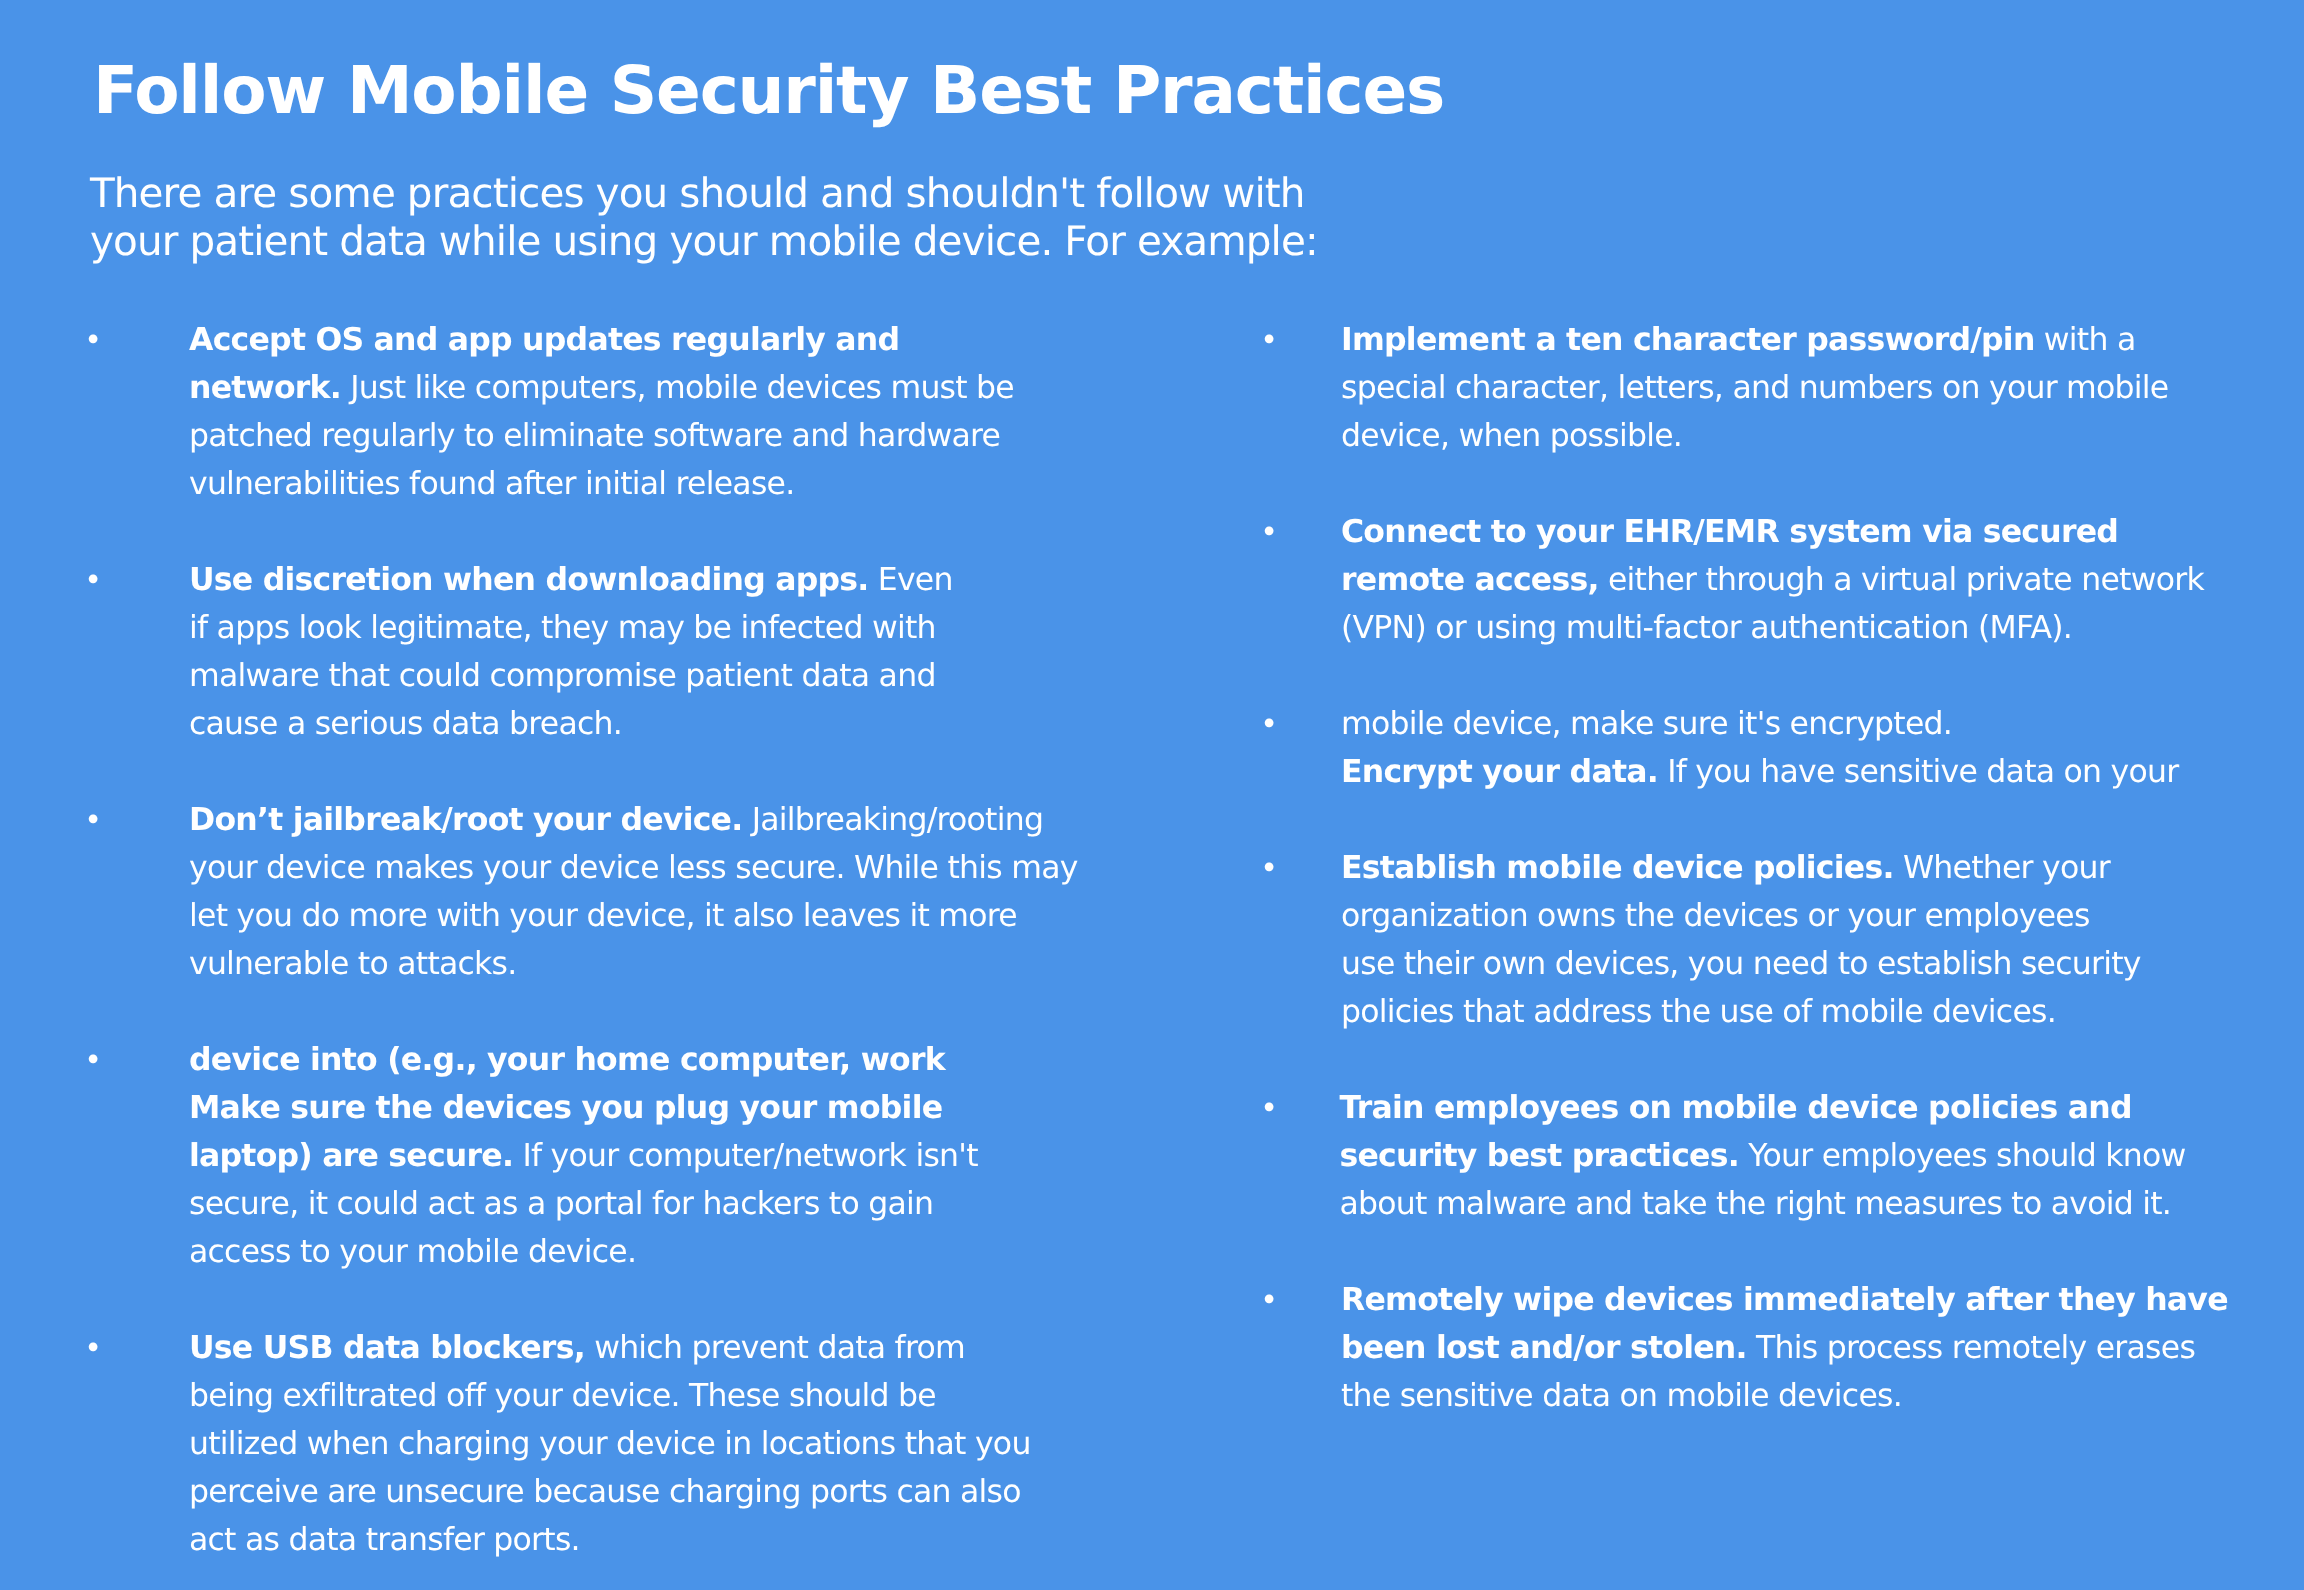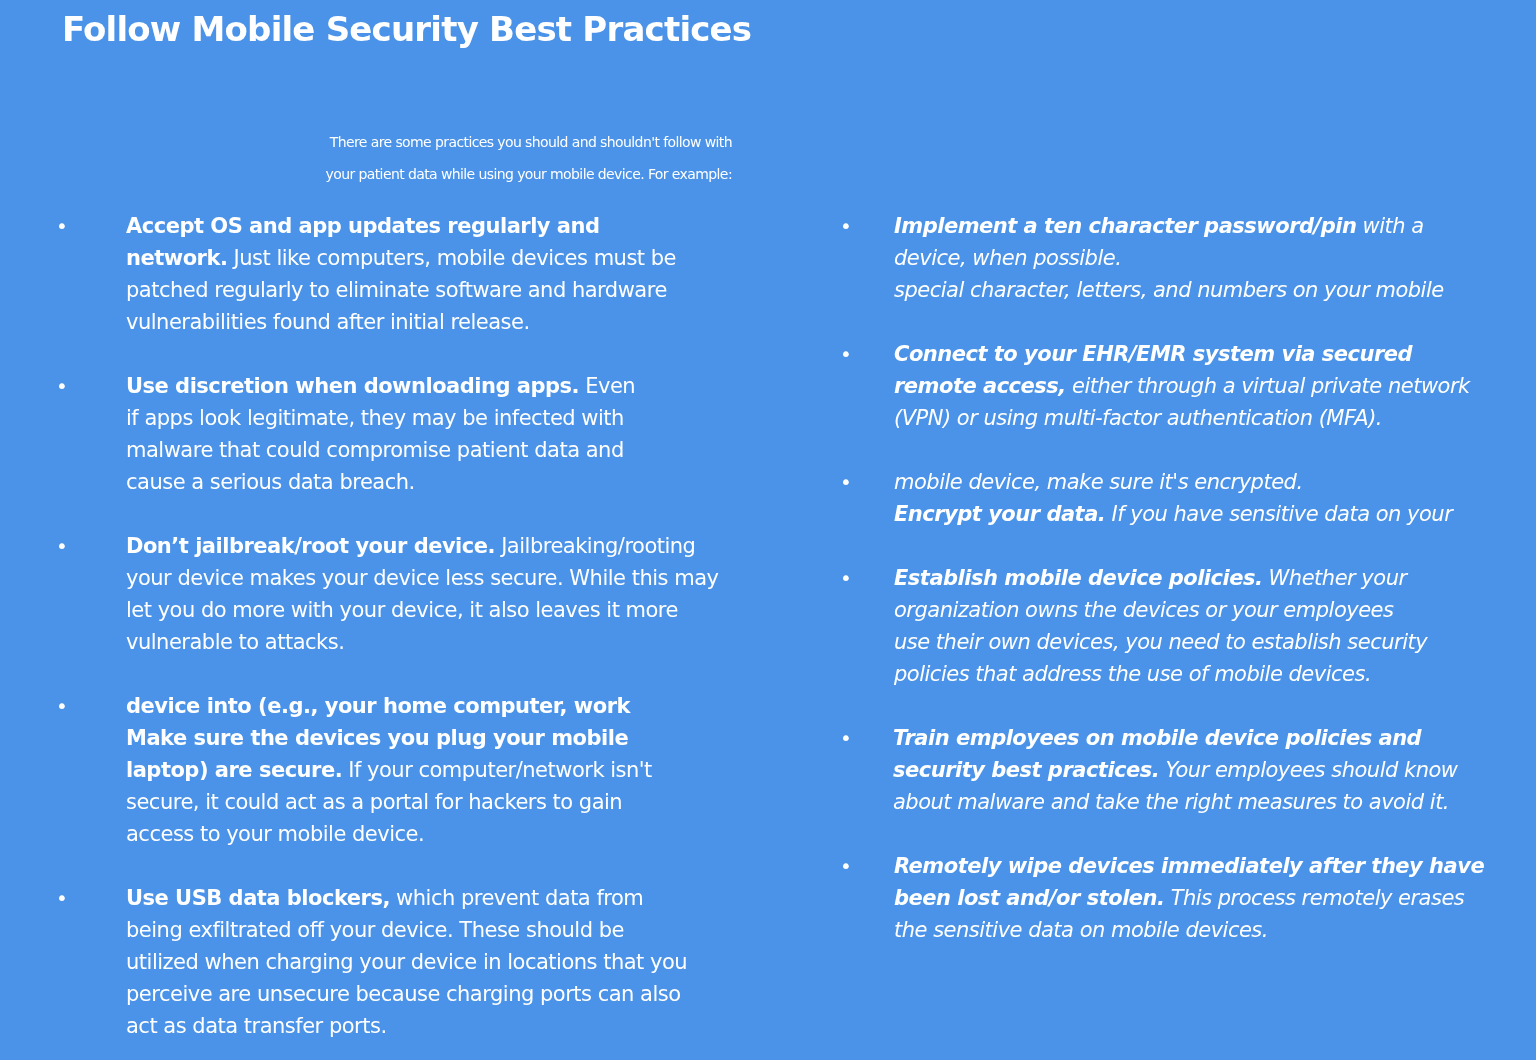--- a/index.html
+++ b/index.html
@@ -11,39 +11,39 @@
       height: 1060px;
       background: #4a93e8;
       color: #ffffff;
       font-family: "DejaVu Sans", sans-serif;
       position: relative;
       overflow: hidden;
     }
     .title {
       position: absolute;
       left: 62px;
-      top: 6px;
+      top: 38px;
       font-family: "DejaVu Sans", sans-serif;
       font-weight: bold;
-      font-size: 34px;
+      font-size: 44px;
       letter-spacing: -0.8px;
       line-height: 46px;
       white-space: nowrap;
       margin: 0;
     }
     .intro {
       position: absolute;
       left: 60px;
       top: 114px;
       width: 660px;
-      font-size: 14px;
+      font-size: 27px;
       letter-spacing: -0.6px;
       line-height: 32px;
       text-align: right;
-      margin: 12px;
+      margin: 0;
     }
     .intro .ln {
       display: block;
       white-space: nowrap;
     }
     .bullet-item {
       position: absolute;
       margin: 0;
     }
     .bullet {
@@ -64,21 +64,21 @@
       white-space: nowrap;
     }
     .item-body .ln {
       display: block;
       height: 32px;
     }
     .b {
       font-weight: bold;
     }
     .left-col .item-body { left: 54px; margin-left: 17px; }
-    .right-col .item-body { left: 55px; font-style: italic; }
+    .right-col .item-body { left: 55px; }
   </style>
 </head>
 <body>
 
 <h1 class="title">Follow Mobile Security Best Practices</h1>
 
 <p class="intro">
   <span class="ln">There are some practices you should and shouldn't follow with</span>
   <span class="ln">your patient data while using your mobile device. For example:</span>
 </p>
@@ -131,22 +131,22 @@
         <span class="ln"><span>act as data transfer ports.</span></span>
       </div>
   </div>
 </div>
 
 <div class="right-col">
   <div class="bullet-item" style="left:839px; top:210px;">
     <span class="bullet">•</span>
     <div class="item-body">
         <span class="ln"><span class="b">Implement a ten character password/pin</span><span> with a</span></span>
+        <span class="ln"><span>special character, letters, and numbers on your mobile</span></span>
         <span class="ln"><span>device, when possible.</span></span>
-        <span class="ln"><span>special character, letters, and numbers on your mobile</span></span>
       </div>
   </div>
   <div class="bullet-item" style="left:839px; top:338px;">
     <span class="bullet">•</span>
     <div class="item-body">
         <span class="ln"><span class="b">Connect to your EHR/EMR system via secured</span></span>
         <span class="ln"><span class="b">remote access,</span><span> either through a virtual private network</span></span>
         <span class="ln"><span>(VPN) or using multi-factor authentication (MFA).</span></span>
       </div>
   </div>

